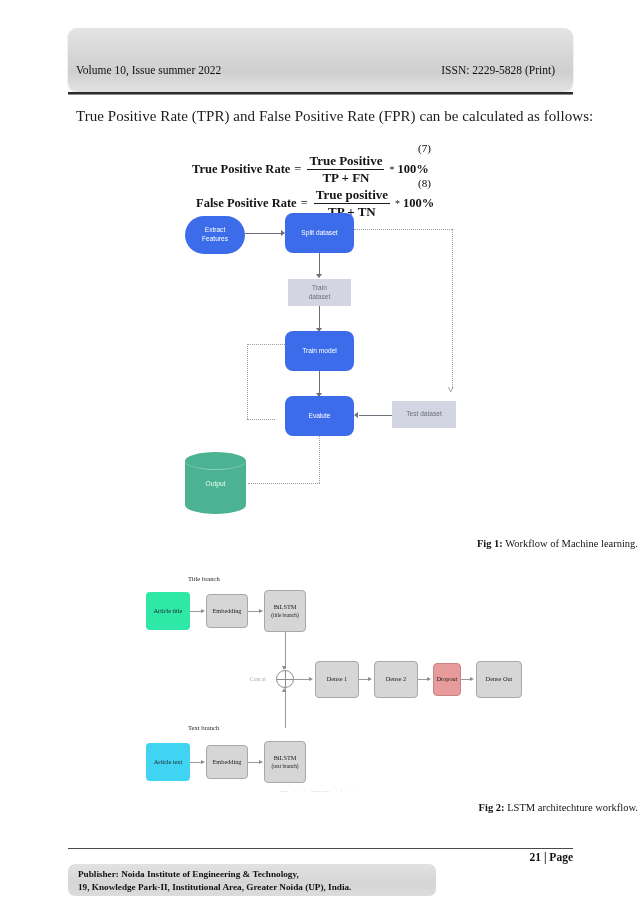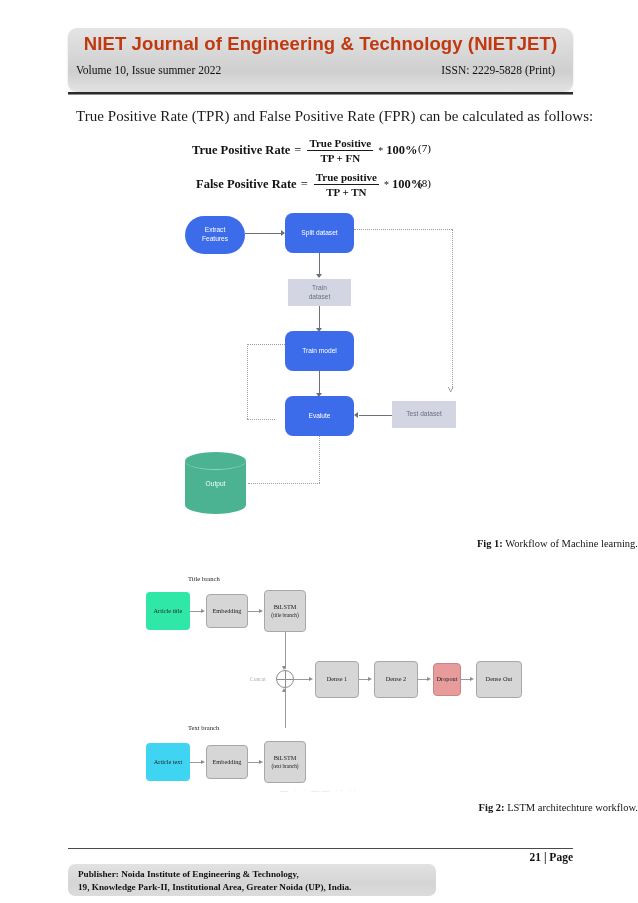--- a/index.html
+++ b/index.html
@@ -88,24 +88,24 @@
   .eq-2 { left: 196px; top: 171px; }
   .eq-lhs {
     font-size: 12.5px;
     font-weight: 600;
   }
   .eq-eqsign { font-size: 12.5px; margin: 0 4px; }
   .frac {
     display: inline-flex;
     flex-direction: column;
     align-items: center;
-    font-size: 11px;
+    font-size: 13px;
     font-weight: bold;
     line-height: 1.18;
-    margin: 0 2px;
+    margin: 16px 2px;
   }
   .frac .num { padding: 0 2px 0.5px; }
   .frac .den {
     border-top: 1.1px solid #1a1a1a;
     padding: 0.5px 2px 0;
     width: 100%;
     text-align: center;
     box-sizing: border-box;
   }
   .eq-mul { font-size: 10px; margin: 0 3px; }
@@ -341,21 +341,20 @@
     line-height: 1.45;
     color: #111;
   }
 </style>
 </head>
 <body>
 
 <div class="page">
 
   <div class="header-box">
-    <div class="journal-title">NIET Journal of Engineering &amp; Technology (NIETJET)</div>
     <div class="hdr-row">
       <span class="left">Volume 10, Issue summer 2022</span>
       <span class="right">ISSN: 2229-5828 (Print)</span>
     </div>
   </div>
   <div class="header-rule"></div>
 
   <div class="body-line">True Positive Rate (TPR) and False Positive Rate (FPR) can be calculated as follows:</div>
 
   <div class="eq eq-1">

